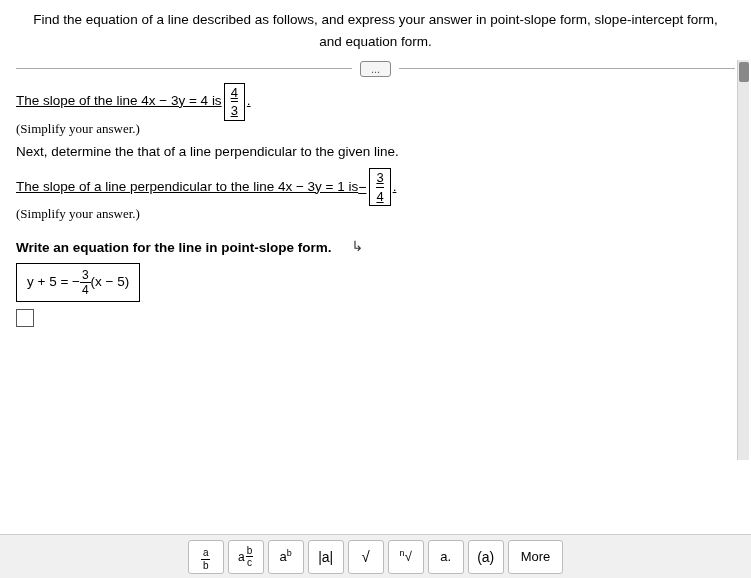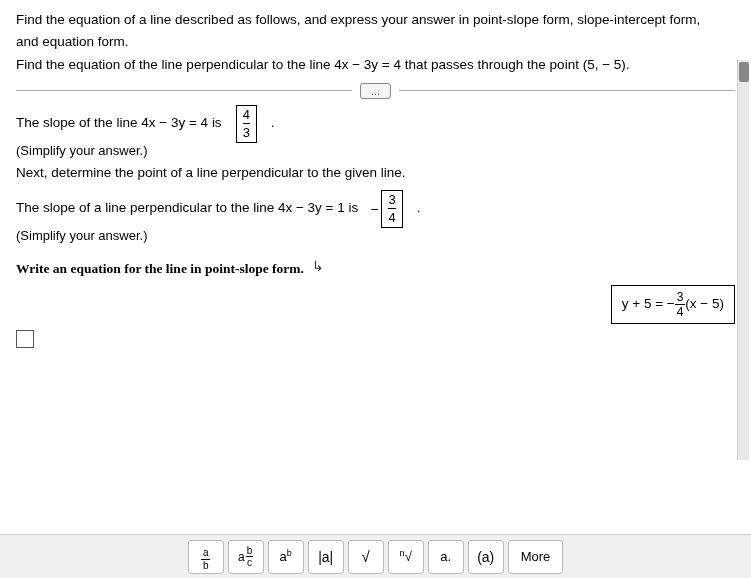--- a/index.html
+++ b/index.html
@@ -16,20 +16,21 @@
       background: #fff;
     }
     .instructions {
       font-size: 13.5px;
       line-height: 1.5;
       color: #000;
       margin-bottom: 6px;
     }
     .instructions p {
       margin-bottom: 2px;
+      text-align: center;
     }
     .divider-row {
       display: flex;
       align-items: center;
       justify-content: center;
       margin: 8px 0 6px 0;
     }
     .divider-line {
       flex: 1;
       height: 1px;
@@ -74,20 +75,21 @@
     .fraction-inline .den {
       padding-top: 1px;
       text-align: center;
       width: 100%;
     }
     .simplify-note {
       font-size: 13px;
       color: #000;
       margin-bottom: 4px;
       font-style: normal;
+      font-family: Liberation Serif, serif;
     }
     .step-label {
       font-size: 13.5px;
       font-weight: bold;
       color: #000;
       margin: 6px 0 2px 0;
     }
     .equation-box {
       display: inline-block;
       border: 1px solid #000;
@@ -164,22 +166,23 @@
       font-size: 10px;
       gap: 1px;
     }
     .mixed-symbol .num-part { font-size: 12px; }
     .mixed-symbol .frac-part { display: flex; flex-direction: column; align-items: center; }
     .mixed-symbol .frac-part .t { border-bottom: 1px solid #000; padding: 0 1px; }
     .mixed-symbol .frac-part .b { padding: 0 1px; }
     .step-row {
       display: flex;
       align-items: center;
-      gap: 12px;
+      gap: 0;
       flex-wrap: wrap;
+      text-decoration: underline;
     }
     .scroll-bar {
       position: absolute;
       right: 2px;
       top: 60px;
       width: 12px;
       height: 400px;
       background: #e8e8e8;
       border-left: 1px solid #ccc;
     }
@@ -191,64 +194,63 @@
       margin: 2px auto;
     }
   </style>
 </head>
 <body style="position:relative;">
 
 <div class="main-content">
   <div class="instructions">
     <p>Find the equation of a line described as follows, and express your answer in point-slope form, slope-intercept form,</p>
     <p>and equation form.</p>
-    <p>Find the equation of the line perpendicular to the line 4x − 3y = 4 that passes through the point (5, − 5).</p>
   </div>
 
   <div class="divider-row">
     <div class="divider-line"></div>
     <button class="dots-btn">...</button>
     <div class="divider-line"></div>
   </div>
 
   <div class="work-area">
 
     <div class="step-row">
       <span class="step-text">The slope of the line 4x − 3y = 4 is</span>
       <span class="fraction-inline">
         <span class="num">4</span>
         <span class="den">3</span>
       </span>
       <span class="step-text">.</span>
     </div>
     <div class="simplify-note">(Simplify your answer.)</div>
 
-    <div class="step-text">Next, determine the point of a line perpendicular to the given line.</div>
+    <div class="step-text">Next, determine the that of a line perpendicular to the given line.</div>
 
     <div style="margin-top:6px;">
       <div class="step-row">
         <span class="step-text">The slope of a line perpendicular to the line 4x − 3y = 1 is</span>
         <span style="display:inline-flex;align-items:center;vertical-align:middle;">
           <span style="font-size:14px;margin-right:1px;">−</span>
           <span class="fraction-inline">
             <span class="num">3</span>
             <span class="den">4</span>
           </span>
         </span>
         <span class="step-text">.</span>
       </div>
       <div class="simplify-note">(Simplify your answer.)</div>
     </div>
 
-    <div style="display:flex;align-items:center;gap:8px;margin-top:12px;font-family:Liberation Serif, serif;">
+    <div style="display:flex;align-items:center;gap:20px;margin-top:12px;">
       <span class="step-label">Write an equation for the line in point-slope form.</span>
       <span style="font-size:14px;color:#333;">↳</span>
     </div>
 
-    <div style="margin: 2px 0 1px 0; text-align: right;">
+    <div style="margin: 2px 0 1px 0;">
       <span class="equation-box">
         y + 5 = −<span style="display:inline-flex;flex-direction:column;align-items:center;font-size:12px;vertical-align:middle;">
             <span style="border-bottom:1px solid #000;padding:0 2px;">3</span>
             <span style="padding:0 2px;">4</span>
           </span>(x − 5)
       </span>
     </div>
     <div class="type-note"></div>
 
     <div class="write-label"></div>

